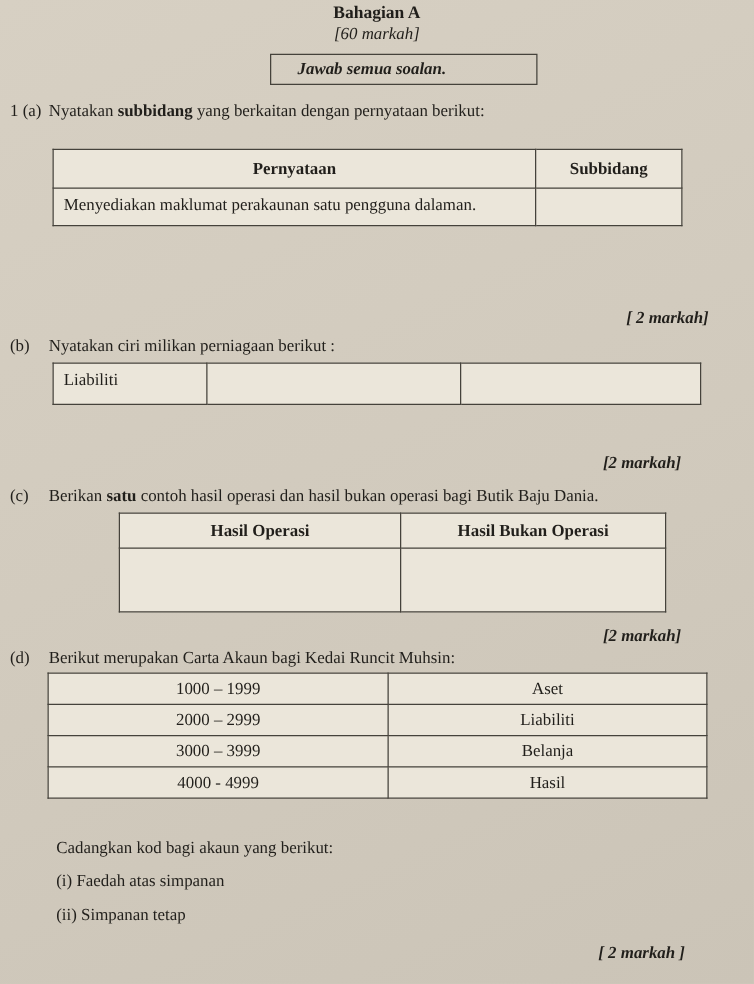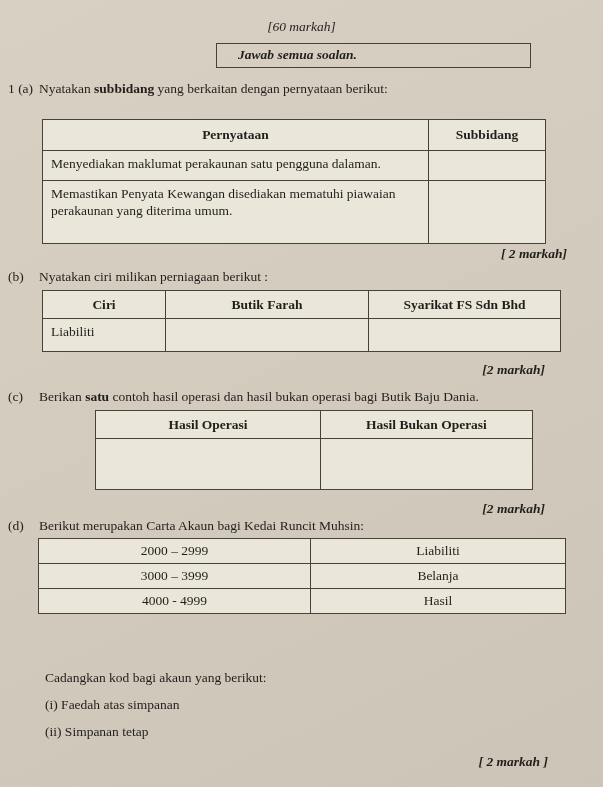--- a/index.html
+++ b/index.html
@@ -11,21 +11,21 @@
   }
   .page {
     position:relative; width:603px; height:787px; overflow:hidden;
     background:linear-gradient(155deg,#d7d0c3 0%, #d1cabd 55%, #cbc4b7 100%);
   }
   .center { position:absolute; left:0; width:100%; text-align:center; }
   .title    { top:3px;  font-size:14px; font-weight:bold; }
   .subtitle { top:19px; font-size:13.5px; font-style:italic; }
 
   .instruction-box {
-    position:absolute; left:216px; top:43px; width:315px; height:25px;
+    position:absolute; left:216px; top:43px; width:214px; height:25px;
     border:1.5px solid #45423b;
   }
   .instruction-box span {
     display:block; padding-left:21px; line-height:22px;
     font-size:13.5px; font-weight:bold; font-style:italic;
   }
 
   .prompt { position:absolute; left:8px; font-size:13.5px; line-height:1.3; width:575px; }
   .qlabel { display:inline-block; width:31px; vertical-align:top; }
   .p-1a { top:80px; }
@@ -73,20 +73,21 @@
   .plain { position:absolute; left:45px; font-size:13.5px; }
   .followup { top:670px; }
   .item-i   { top:697px; }
   .item-ii  { top:724px; }
 </style>
 </head>
 <body>
 
 <div class="page">
 
+  <div class="center title">Bahagian A</div>
   <div class="center subtitle">[60 markah]</div>
 
   <div class="instruction-box">
     <span>Jawab semua soalan.</span>
   </div>
 
   <div class="prompt p-1a">
     <span class="qlabel">1 (a)</span><span>Nyatakan </span><b>subbidang</b><span> yang berkaitan dengan pernyataan berikut:</span>
   </div>
 
@@ -97,45 +98,36 @@
       </colgroup>
     <tbody>
         <tr class="hdr">
       <th>Pernyataan</th>
       <th>Subbidang</th>
     </tr>
     <tr class="r1">
       <td>Menyediakan maklumat perakaunan satu pengguna dalaman.</td>
       <td></td>
     </tr>
-    <tr class="r2">
-      <td>Memastikan Penyata Kewangan disediakan mematuhi piawaian perakaunan yang diterima umum.</td>
-      <td></td>
-    </tr>
   </tbody>
     </table>
 
   <div class="marks m1">[ 2 markah]</div>
 
   <div class="prompt p-1b">
     <span class="qlabel">(b)</span><span>Nyatakan ciri milikan perniagaan berikut :</span>
   </div>
 
   <table class="tbl t2">
     <colgroup>
         <col style="width:123px">
         <col style="width:203px">
         <col style="width:192px">
       </colgroup>
     <tbody>
-        <tr class="hdr">
-      <th>Ciri</th>
-      <th>Butik Farah</th>
-      <th>Syarikat FS Sdn Bhd</th>
-    </tr>
     <tr class="r1">
       <td>Liabiliti</td>
       <td></td>
       <td></td>
     </tr>
   </tbody>
     </table>
 
   <div class="marks m2">[2 markah]</div>
 
@@ -166,20 +158,24 @@
     <span class="qlabel">(d)</span><span>Berikut merupakan Carta Akaun bagi Kedai Runcit Muhsin:</span>
   </div>
 
   <table class="tbl t4">
     <colgroup>
         <col style="width:272px">
         <col style="width:255px">
       </colgroup>
     <tbody>
     <tr>
+      <td>1000 – 1999</td>
+      <td>Aset</td>
+    </tr>
+    <tr>
       <td>2000 – 2999</td>
       <td>Liabiliti</td>
     </tr>
     <tr>
       <td>3000 – 3999</td>
       <td>Belanja</td>
     </tr>
     <tr>
       <td>4000 - 4999</td>
       <td>Hasil</td>

